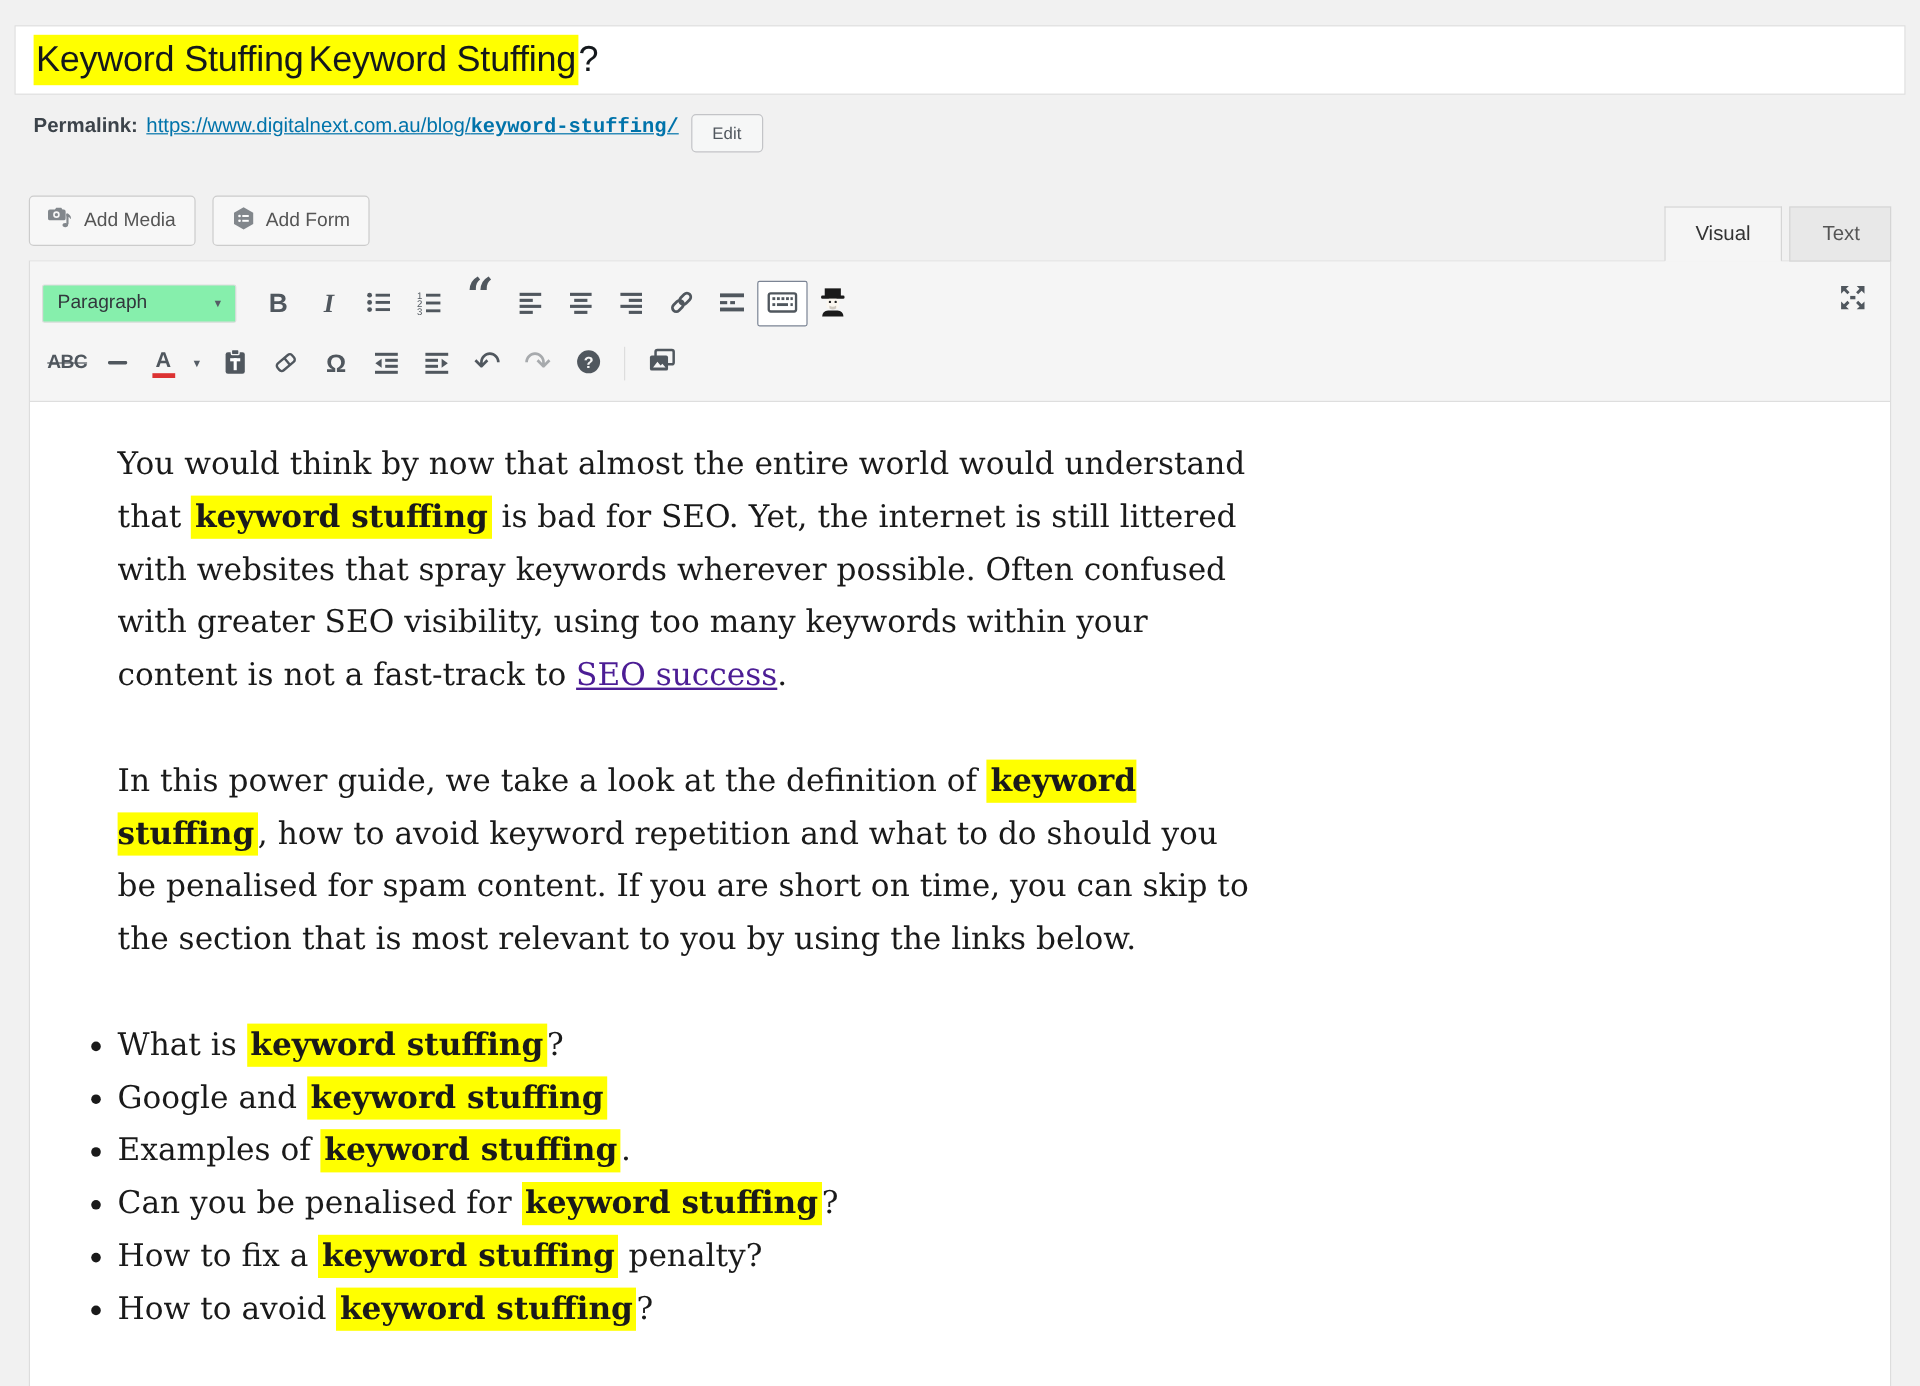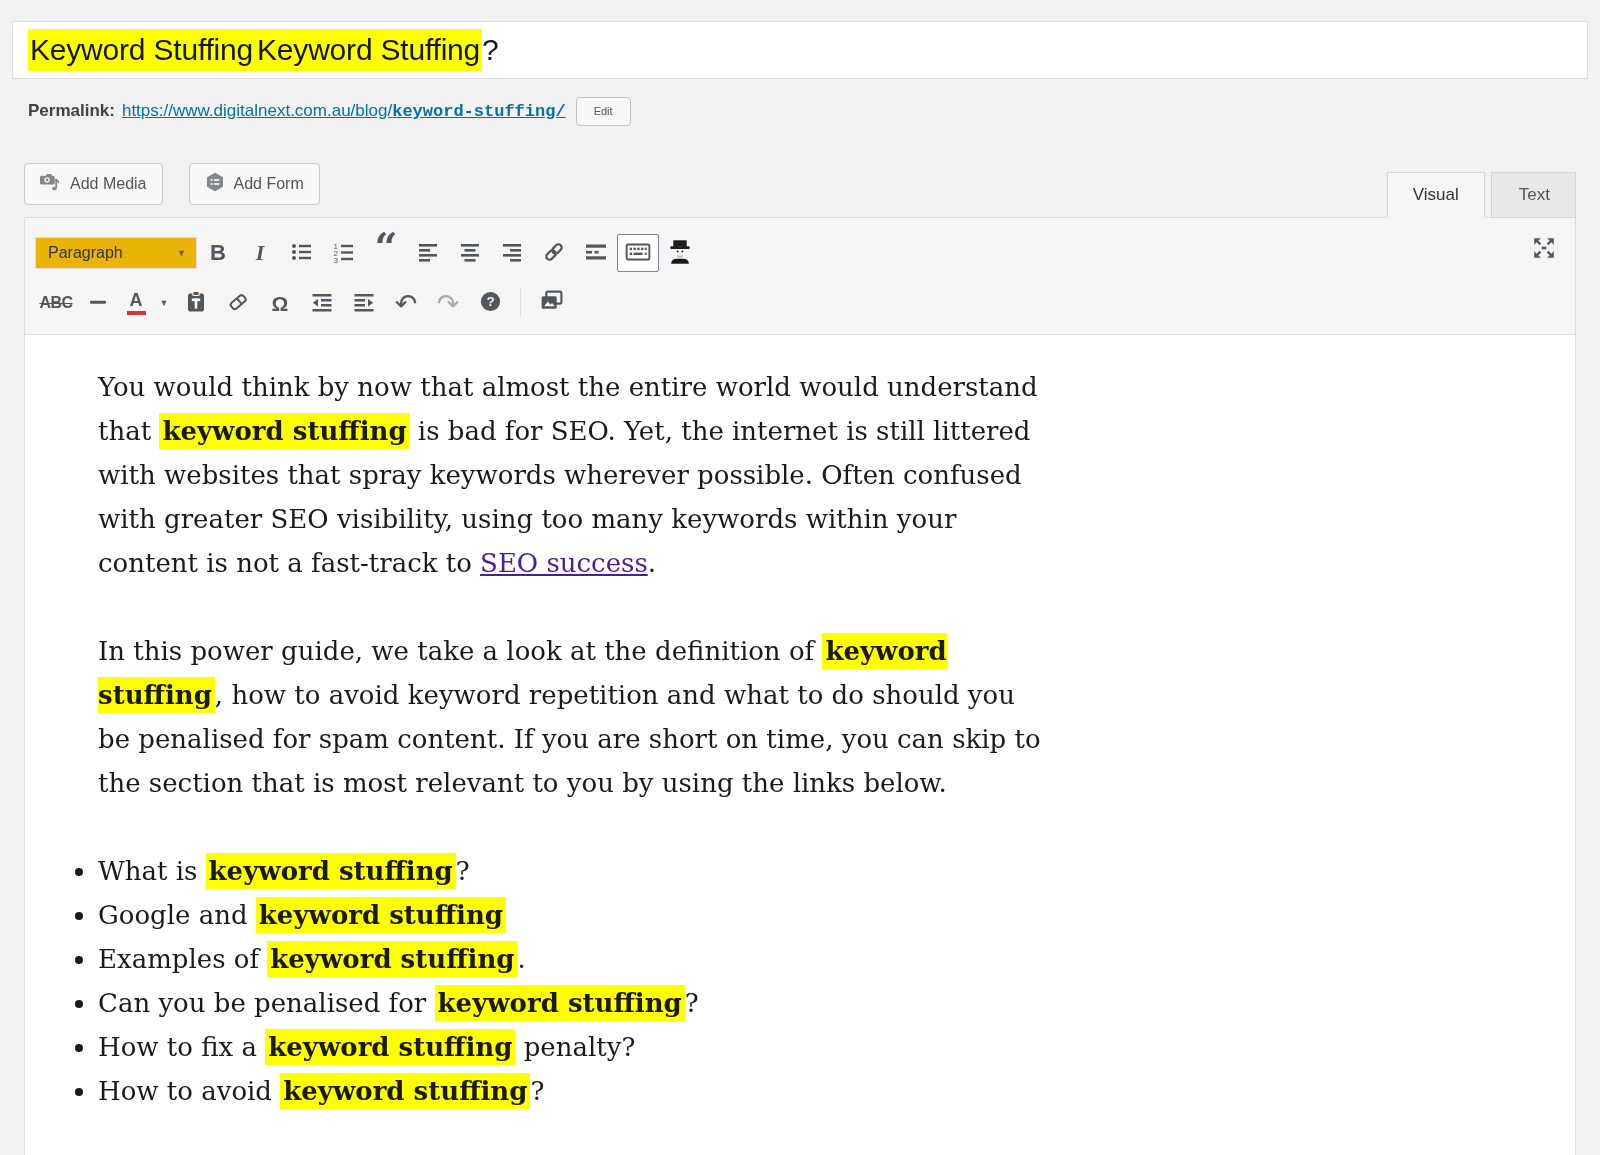--- a/index.html
+++ b/index.html
@@ -18,39 +18,39 @@
     border:1px solid #ddd; box-shadow:0 0 0 transparent;
     display:flex; align-items:center; padding:0 15px;
     font-size:30px; color:#14181c; letter-spacing:-0.2px;
     white-space:nowrap; overflow:hidden;
   }
   .title-box mark { background:#ffff00; font-weight:inherit; padding:4px 2px; color:inherit; }
 
   
   .permalink-row {
     margin:16px 4px 0 16px; height:32px;
-    display:flex; align-items:center; font-size:17px;
+    display:flex; font-size:17px;
   }
   .permalink-label { font-weight:bold; color:#3c434a; margin-right:7px; }
   .permalink-link { color:#0073aa; text-decoration:underline; cursor:pointer; }
   .permalink-link b { font-weight:bold;font-family:Liberation Mono, monospace; }
   .edit-btn {
-    margin-left:10px; font-size:11px; line-height:1;
+    margin-left:10px; font-size:14px; line-height:1;
     padding:8px 17px; background:#f6f7f7; color:#50575e;
     border:1px solid #c3c4c7; border-radius:4px; cursor:pointer;
     font-family:inherit;
   }
 
   
   .editor-top {
     margin:36px 12px 0; position:relative; z-index:2;
     display:flex; justify-content:space-between; align-items:flex-end;
     margin-bottom:-1px;
   }
-  .media-btns { display:flex; gap:26px; padding-bottom:13px; }
+  .media-btns { display:flex; gap:14px; padding-bottom:13px; }
   .media-btn {
     height:42px; display:flex; align-items:center; gap:9px;
     padding:0 15px; background:#f7f7f7; border:1px solid #ccc;
     border-radius:4px; font-size:16px; color:#555; cursor:pointer;
     font-family:inherit;
   }
   .tabs { display:flex; gap:6px; }
   .tab {
     height:46px; padding:0 25px; font-size:17px; display:flex; align-items:center;
     border:1px solid #d5d5d5; cursor:pointer; font-family:inherit;
@@ -68,23 +68,23 @@
   .tb-row1 { height:52px; }
   .tb-row2 { height:48px; }
   .tb-btn {
     width:42px; height:38px; display:flex; align-items:center; justify-content:center;
     background:transparent; border:1px solid transparent; border-radius:2px;
     cursor:pointer; color:#50575e; flex:none; padding:0;
   }
   .tb-btn svg { fill:#50575e; }
   .tb-btn.pressed { background:#fff; border-color:#7b8494; box-shadow:inset 0 1px 0 #fff; }
   .fmt-select {
-    width:162px; height:32px; background:#eab308; border:1px solid #ddd; border-radius:2px;
+    width:162px; height:32px; background:#86efac; border:1px solid #ddd; border-radius:2px;
     display:flex; align-items:center; justify-content:space-between;
-    padding:0 10px 0 12px; font-size:16px; color:#32373c; margin-right:0; cursor:pointer;
+    padding:0 10px 0 12px; font-size:16px; color:#32373c; margin-right:14px; cursor:pointer;
   }
   .caret { font-size:9px; color:#555d66; }
   .q-glyph { font-family:"DejaVu Serif", serif; font-size:40px; line-height:10px; height:22px; color:#50575e; font-weight:bold; }
   .abc { font-size:16px; font-weight:bold; letter-spacing:-0.5px; text-decoration:line-through; color:#50575e; }
   .fc { position:relative; font-size:18px; font-weight:bold; color:#50575e; line-height:1; padding-bottom:6px; }
   .fc-bar { position:absolute; left:-3px; right:-3px; bottom:0; height:4px; background:#dc3232; }
   .omega { font-size:21px; font-weight:bold; color:#50575e; line-height:1; }
   .undo-glyph { font-family:"DejaVu Sans", sans-serif; font-size:27px; color:#50575e; line-height:1; }
   .redo-glyph { font-family:"DejaVu Sans", sans-serif; font-size:27px; color:#a7aaad; line-height:1; }
   .tb-sep { width:1px; height:28px; background:#ddd; margin:0 9px; }

